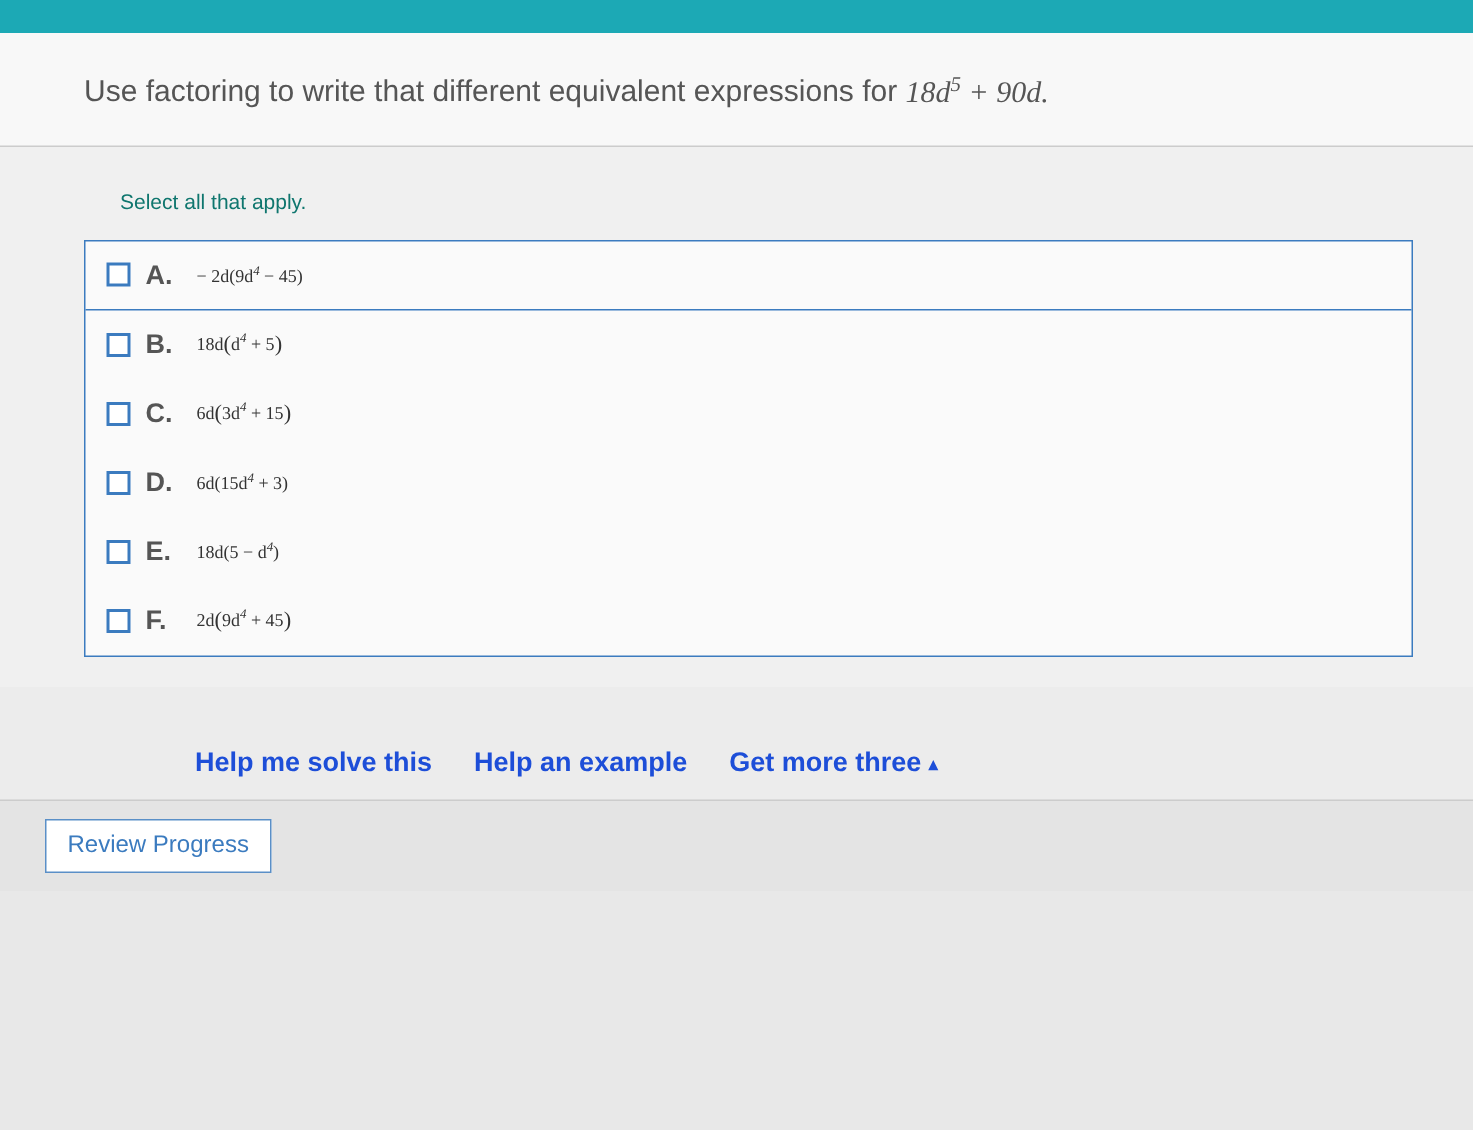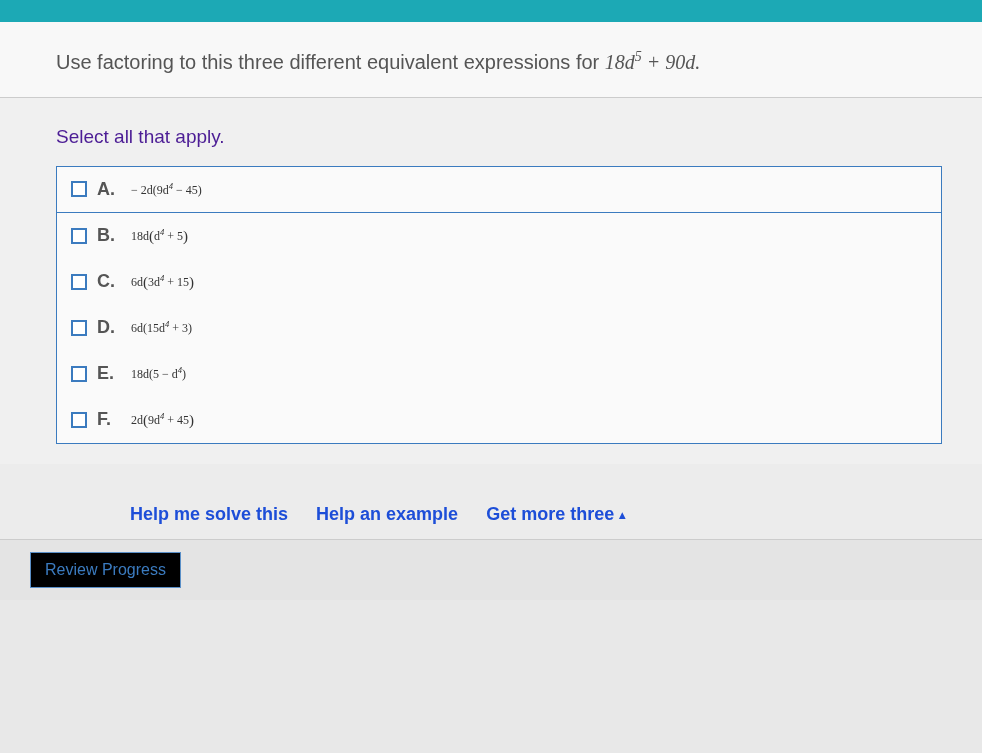--- a/index.html
+++ b/index.html
@@ -41,23 +41,24 @@
     .sup {
       font-size: 0.7em;
       vertical-align: super;
       font-style: italic;
     }
     .answer-section {
       padding: 28px 40px 20px 56px;
       background: #f0f0f0;
     }
     .instruction {
-      color: #4c1d95;
-      font-size: 19px;
+      color: #0f766e;
+      font-size: 14px;
       margin-bottom: 18px;
+      margin-left: 24px;
     }
     .options {
       border: 1px solid #3b7bbf;
       background: #fafafa;
     }
     .option-row {
       display: flex;
       align-items: center;
       padding: 8px 14px;
       min-height: 46px;
@@ -110,41 +111,41 @@
       vertical-align: middle;
     }
     .footer-bar {
       background: #e4e4e4;
       border-top: 1px solid #ccc;
       padding: 12px 30px;
     }
     .review-btn {
       border: 1px solid #5a8fc7;
       color: #3b7bbf;
-      background: #000000;
+      background: #ffffff;
       padding: 8px 14px;
       font-size: 16px;
       cursor: pointer;
       font-weight: 500;
     }
     .paren-tall {
       font-size: 1.25em;
       vertical-align: -0.08em;
     }
   </style>
 </head>
 <body>
 
 <div class="top-bar"></div>
 
 <div class="content-area">
 
   <div class="question-section">
     <div class="question-text">
-      <span>Use factoring to this three different equivalent expressions for </span>
+      <span>Use factoring to write that different equivalent expressions for </span>
       <span class="math-expr">18d<span class="sup">5</span> + 90d.</span>
     </div>
   </div>
 
   <div class="answer-section">
     <div class="instruction">Select all that apply.</div>
 
     <div class="options">
 
       <div class="option-row first">

